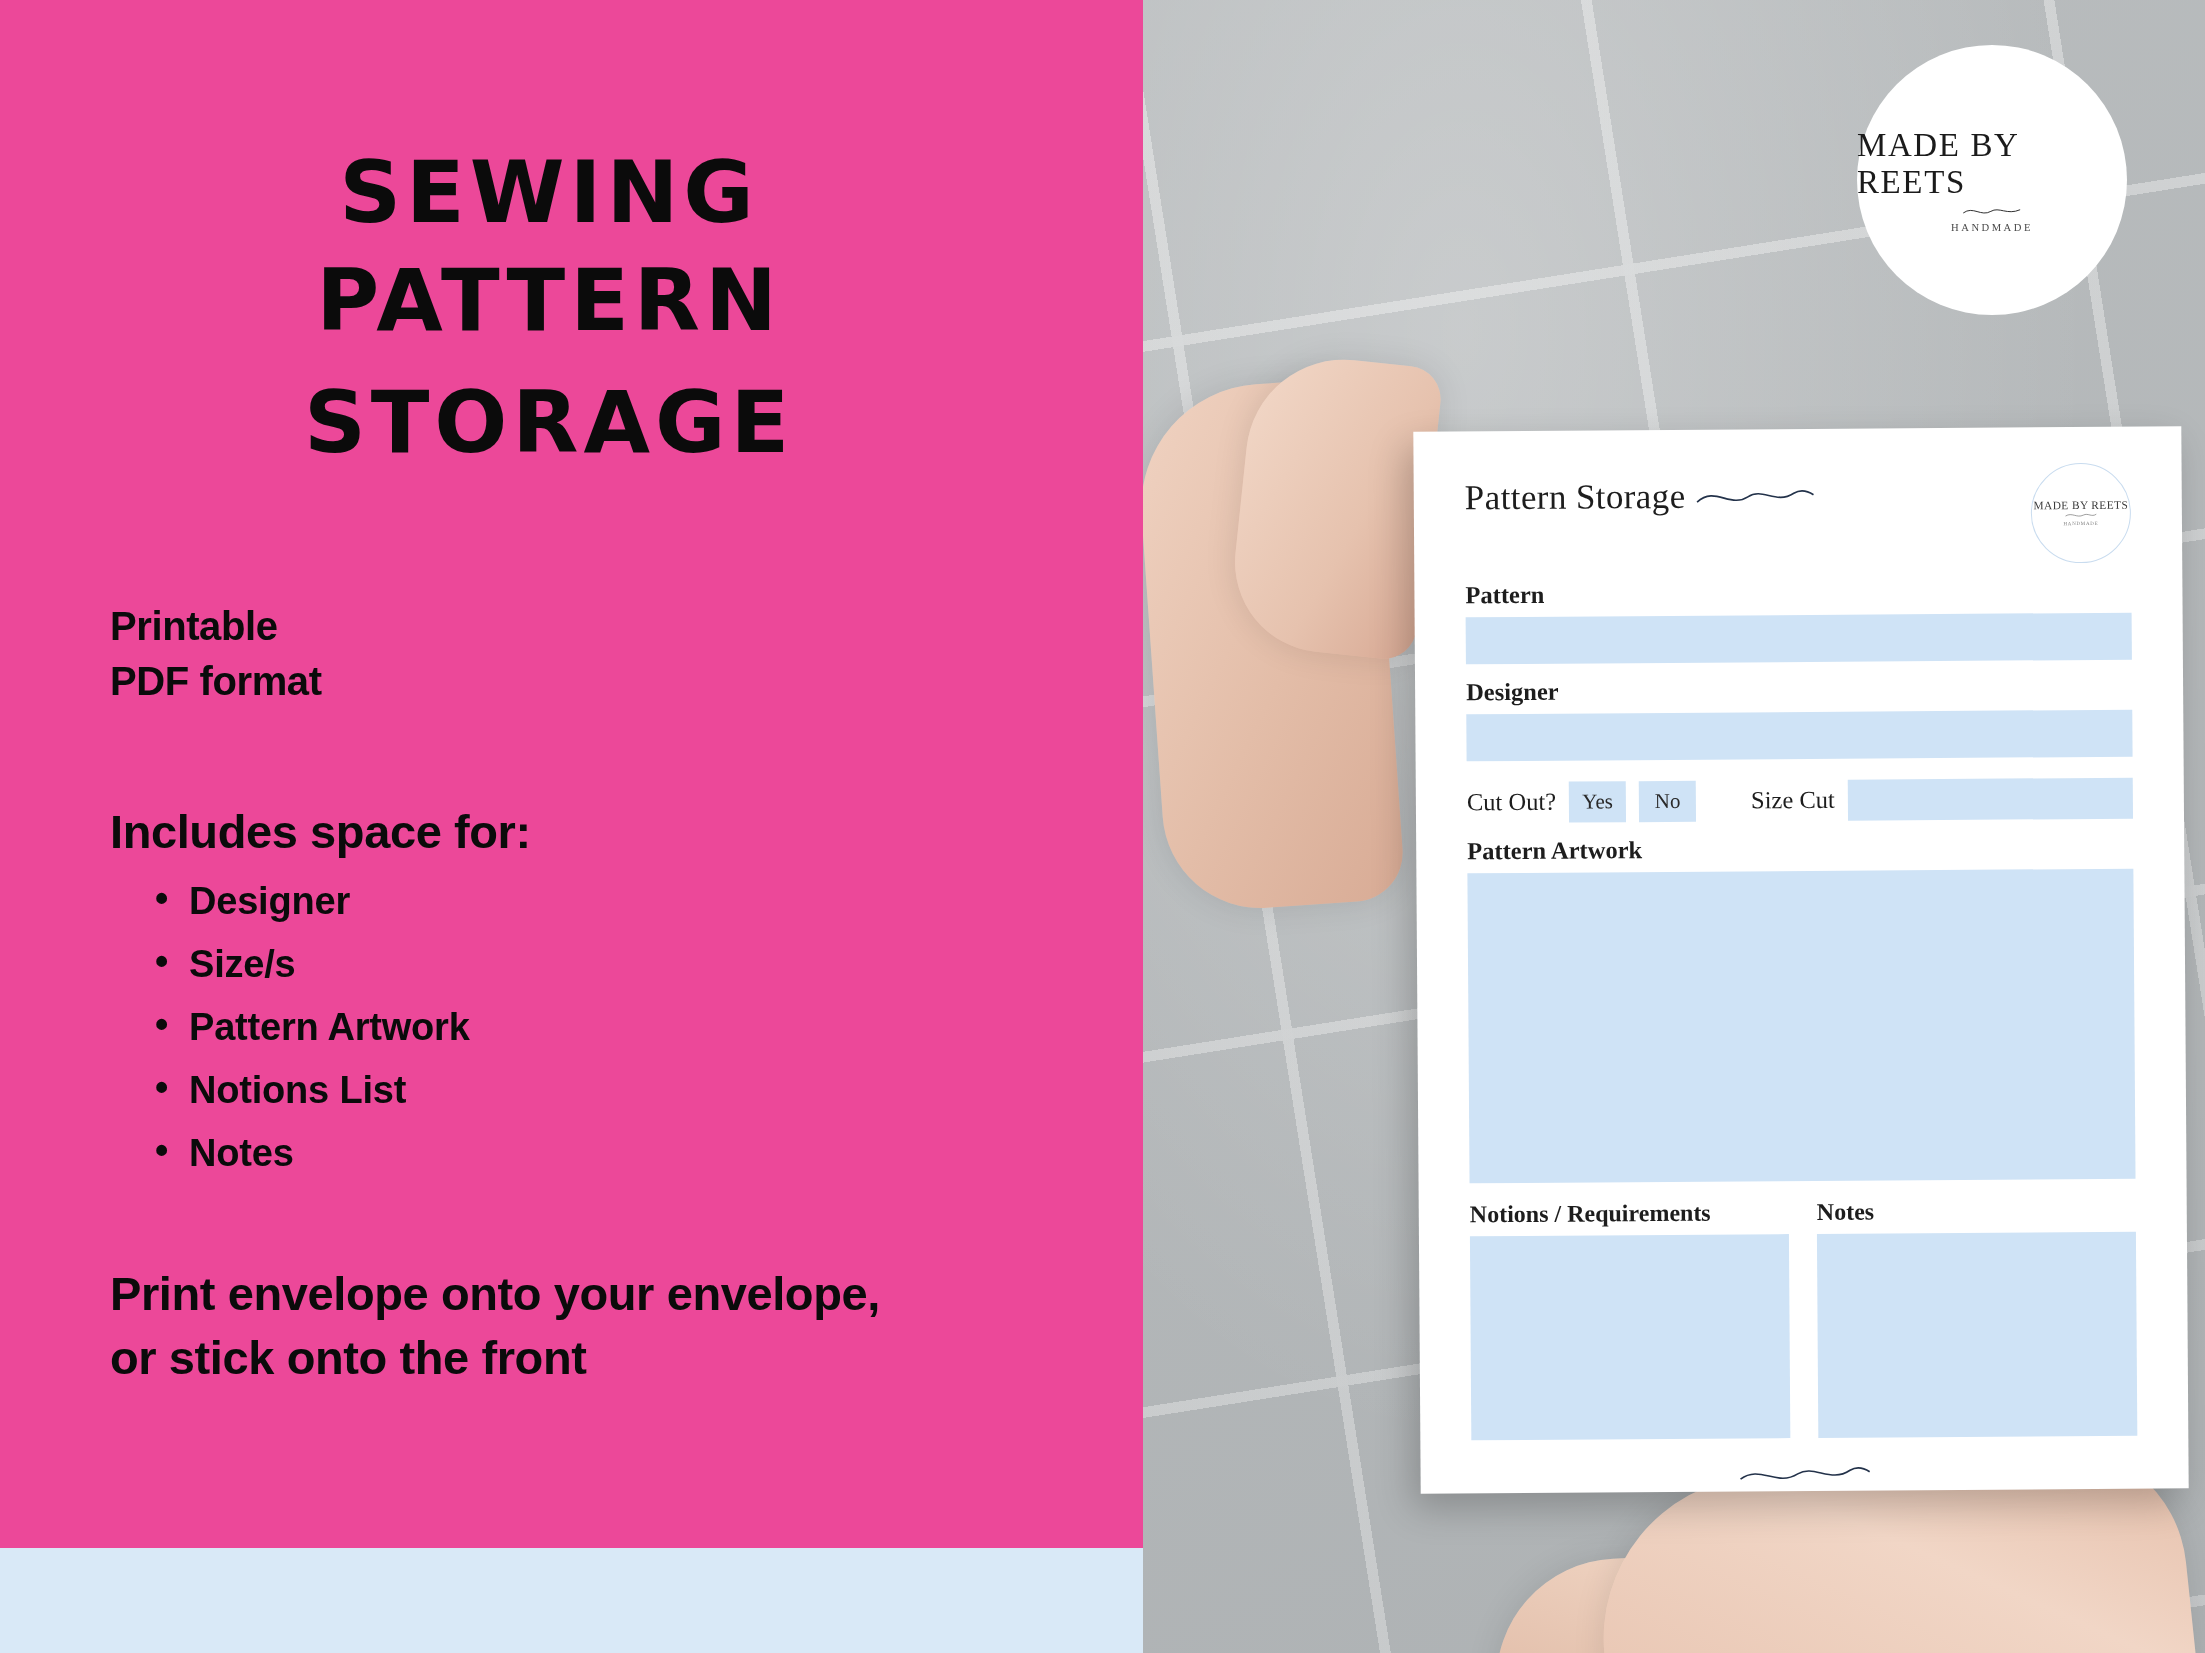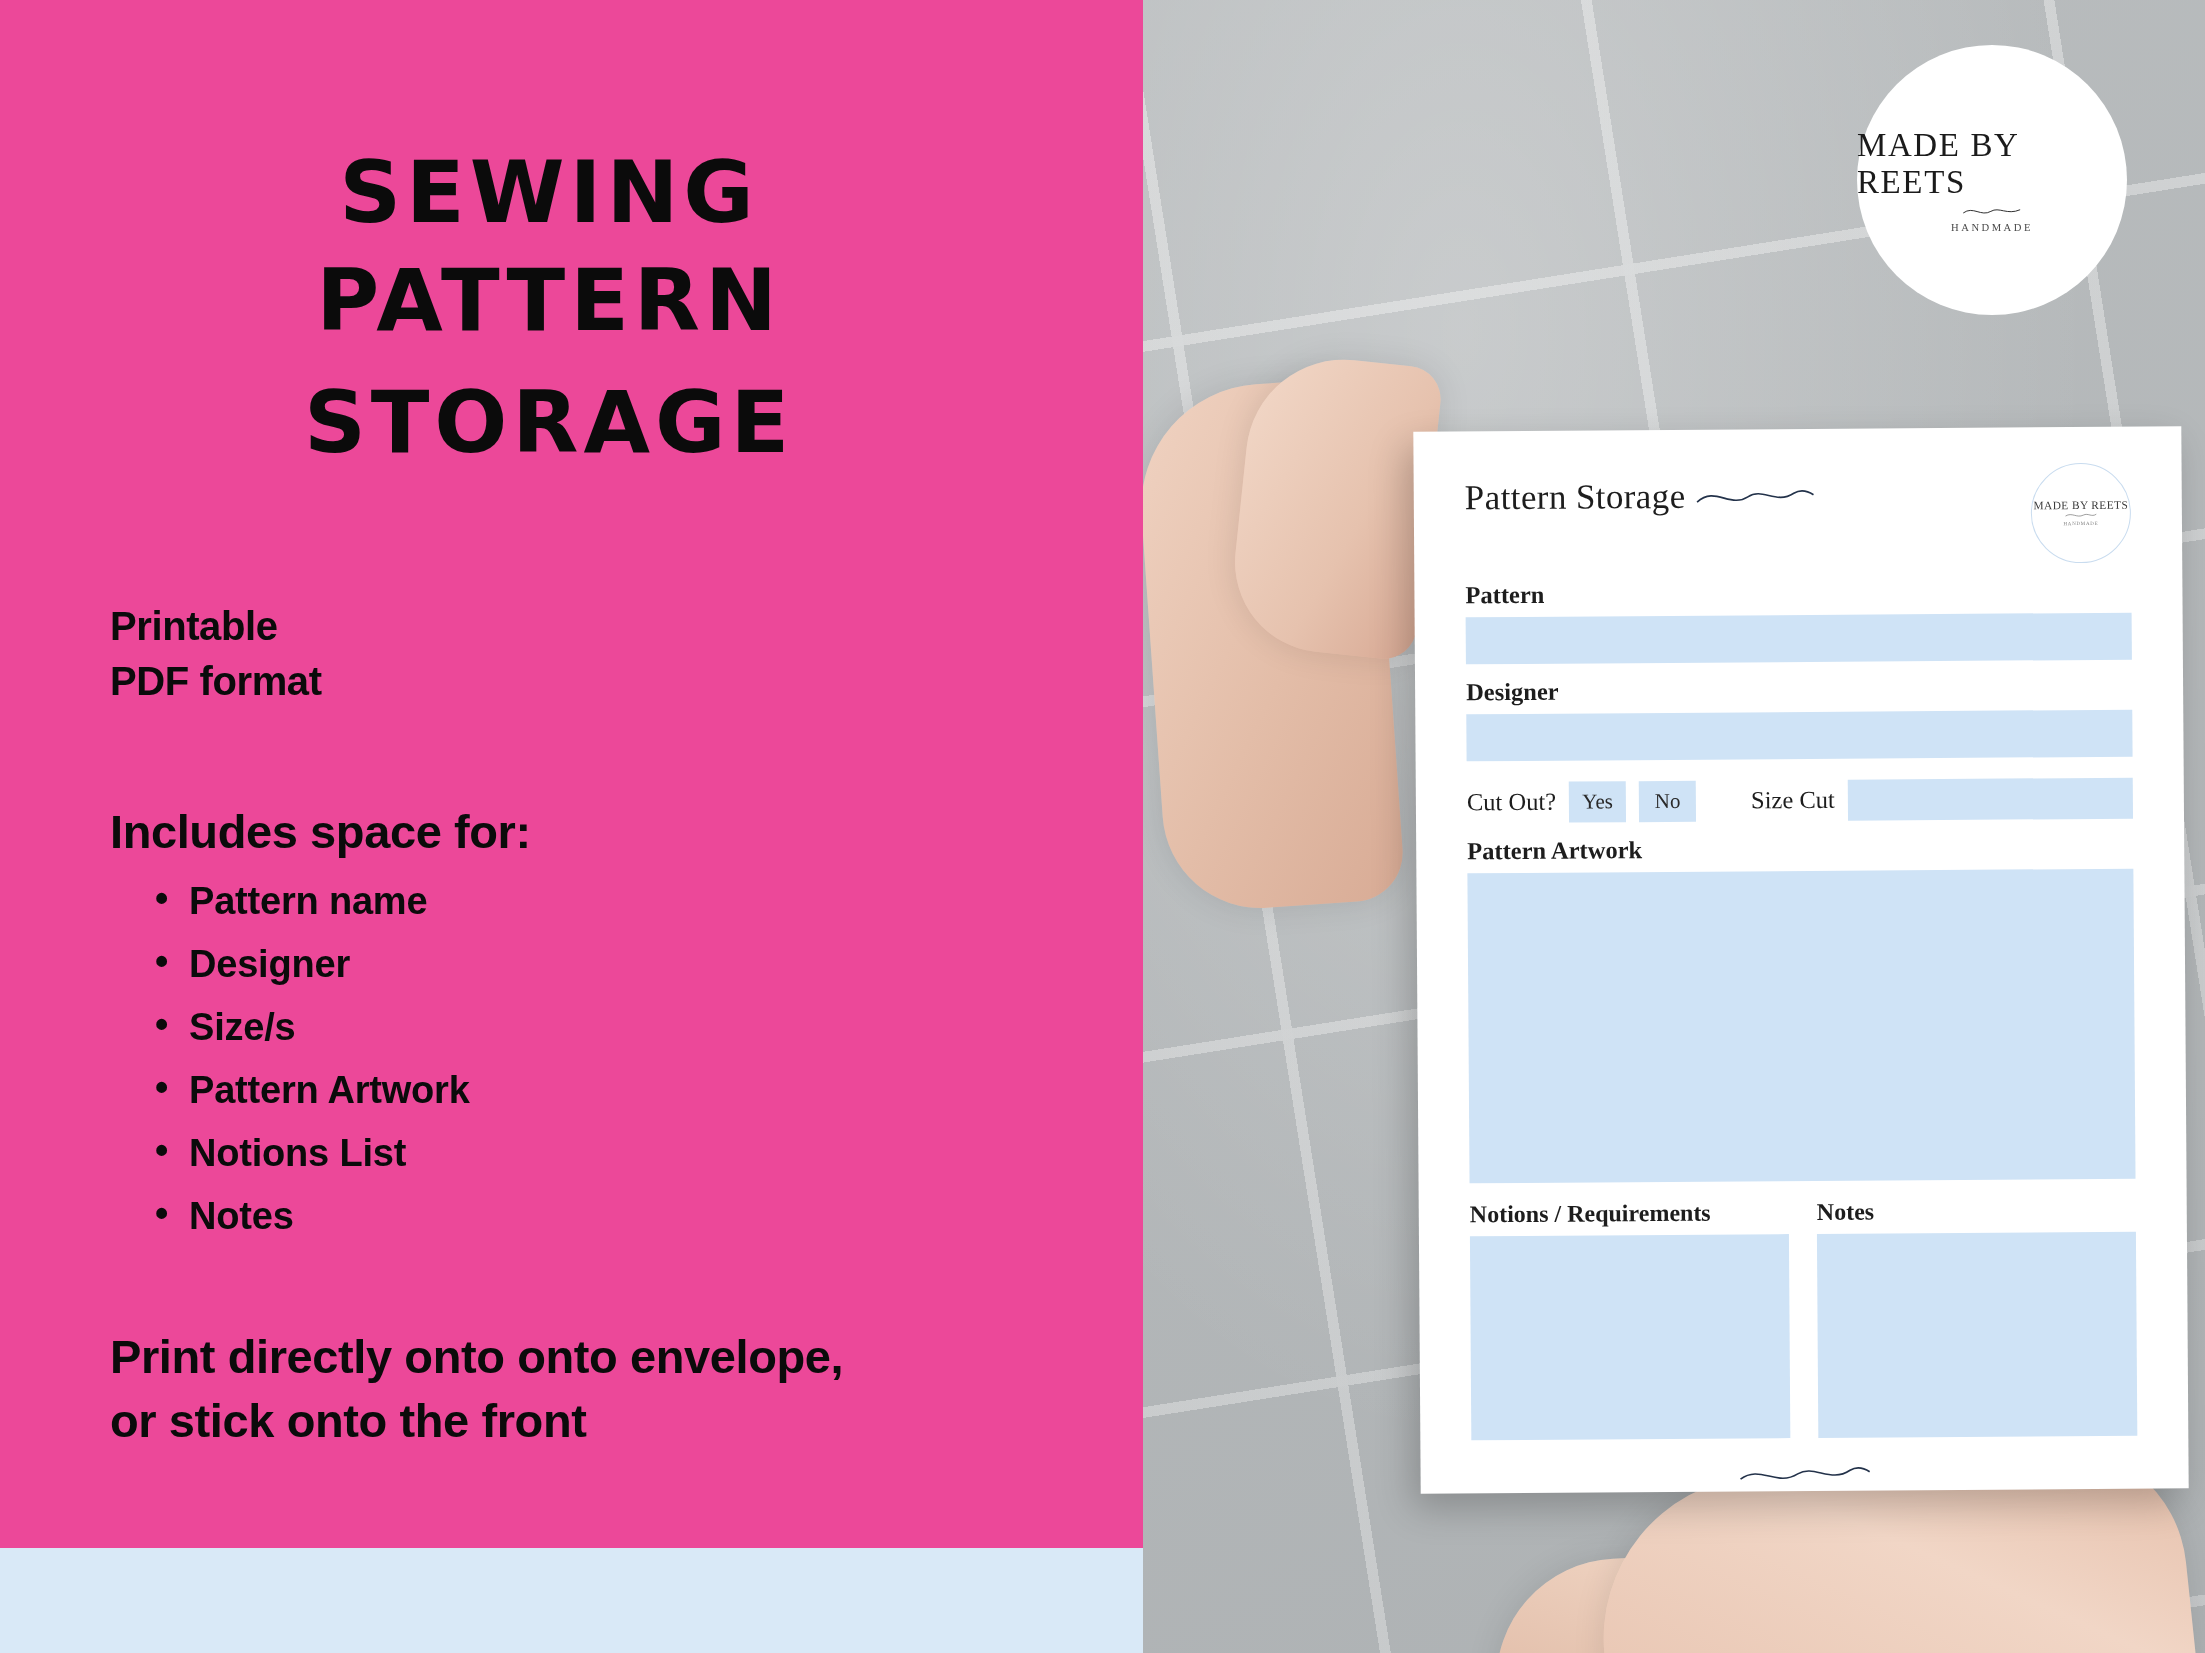--- a/index.html
+++ b/index.html
@@ -359,30 +359,29 @@
       <span class="l2">Storage</span>
     </div>
 
     <div class="sub-block">
       <div class="sub-line">Printable</div>
       <div class="sub-line">PDF format</div>
     </div>
 
     <div class="includes-title">Includes space for:</div>
     <ul class="includes-list">
-      <li>Pattern name</li>
       <li>Designer</li>
       <li>Size/s</li>
       <li>Pattern Artwork</li>
       <li>Notions List</li>
       <li>Notes</li>
     </ul>
 
     <div class="closing">
-      <div class="closing-line">Print directly onto onto envelope,</div>
+      <div class="closing-line">Print envelope onto your envelope,</div>
       <div class="closing-line">or stick onto the front</div>
     </div>
   </div>
 
   <div class="right-panel">
     <div class="tile-bg"></div>
     <div class="tiles"></div>
     <div class="tile-shade"></div>
 
     <div class="hand hand-top"></div>

